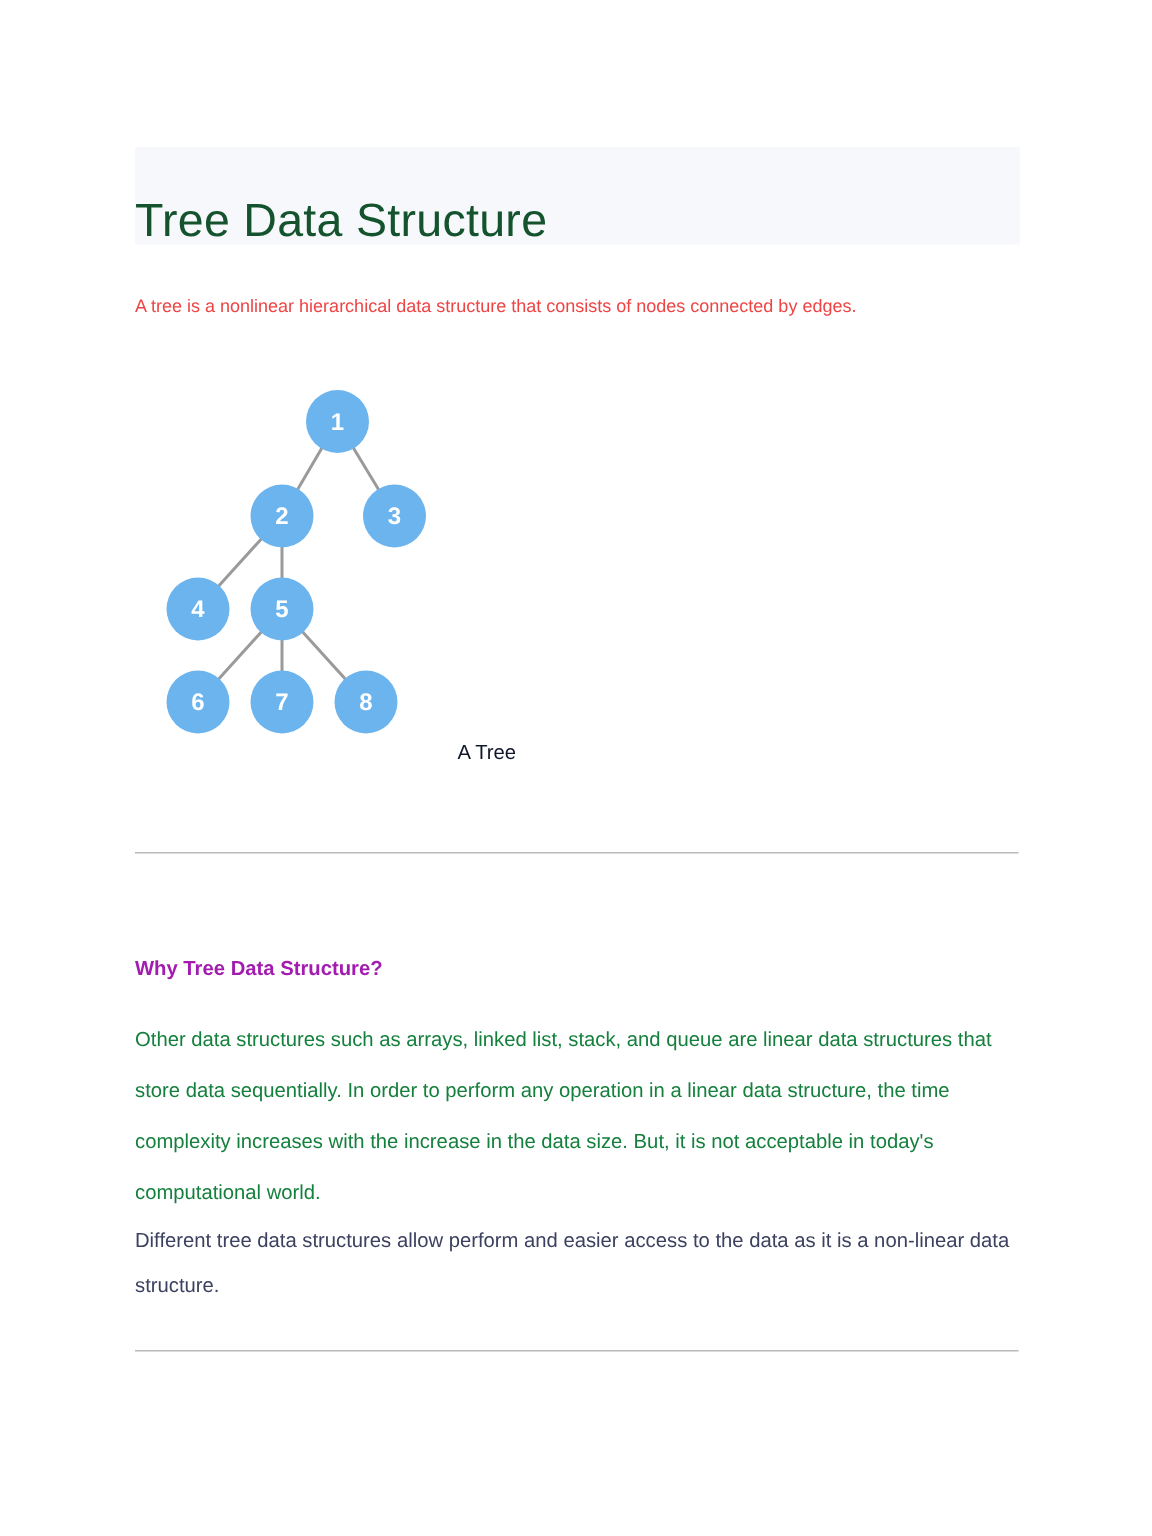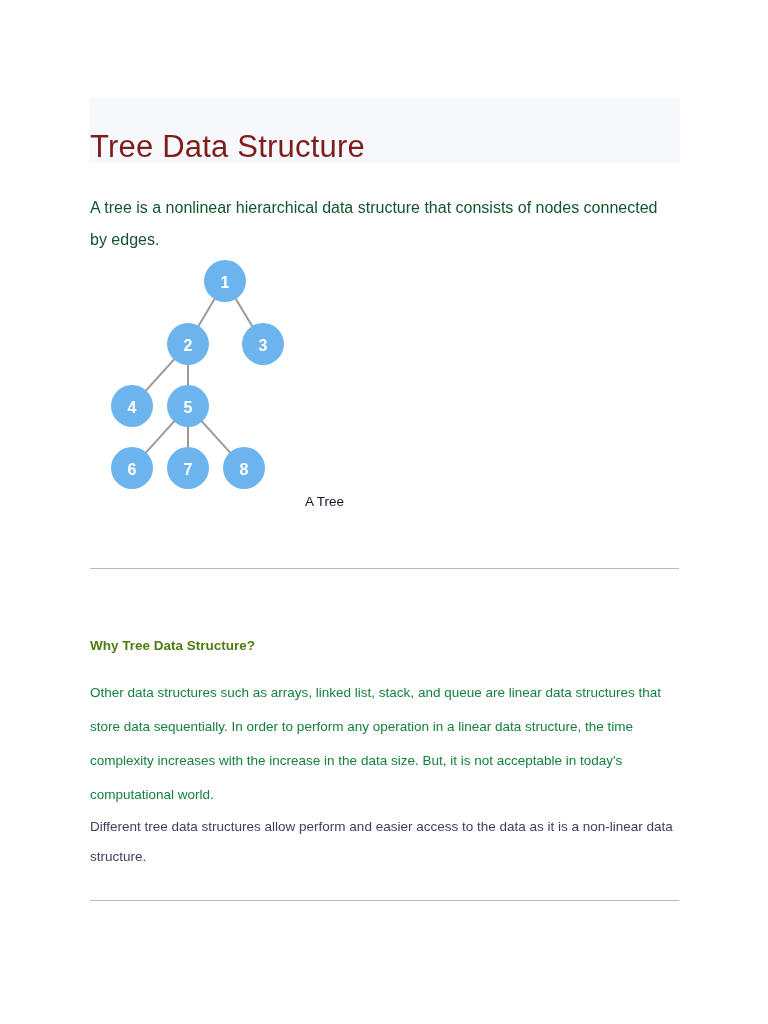--- a/index.html
+++ b/index.html
@@ -33,35 +33,35 @@
     height: 65px;
     background: #f7f8fb;
   }
   .page-title {
     position: absolute;
     left: 90px;
     top: 104px;
     width: 600px;
     font-size: 31px;
     font-weight: 400;
-    color: #7f1d1d;
+    color: #14532d;
     letter-spacing: 0.2px;
     line-height: 44px;
     white-space: nowrap;
   }
 
   
   .intro {
     position: absolute;
     left: 90px;
     top: 176px;
     width: 580px;
-    font-size: 16px;
+    font-size: 12px;
     line-height: 32px;
-    color: #14532d;
+    color: #ef4444;
   }
 
   
   .figure {
     position: absolute;
     left: 90px;
     top: 248px;
     width: 400px;
     height: 275px;
   }
@@ -90,21 +90,21 @@
   .divider-1 { top: 568px; }
   .divider-2 { top: 900px; }
 
   
   .section-heading {
     position: absolute;
     left: 90px;
     top: 627px;
     font-size: 13.5px;
     font-weight: bold;
-    color: #4d7c0f;
+    color: #a21caf;
     white-space: nowrap;
     text-align: center;
   }
   .para-1 {
     position: absolute;
     left: 90px;
     top: 662px;
     width: 588px;
     font-size: 13.5px;
     line-height: 34px;

